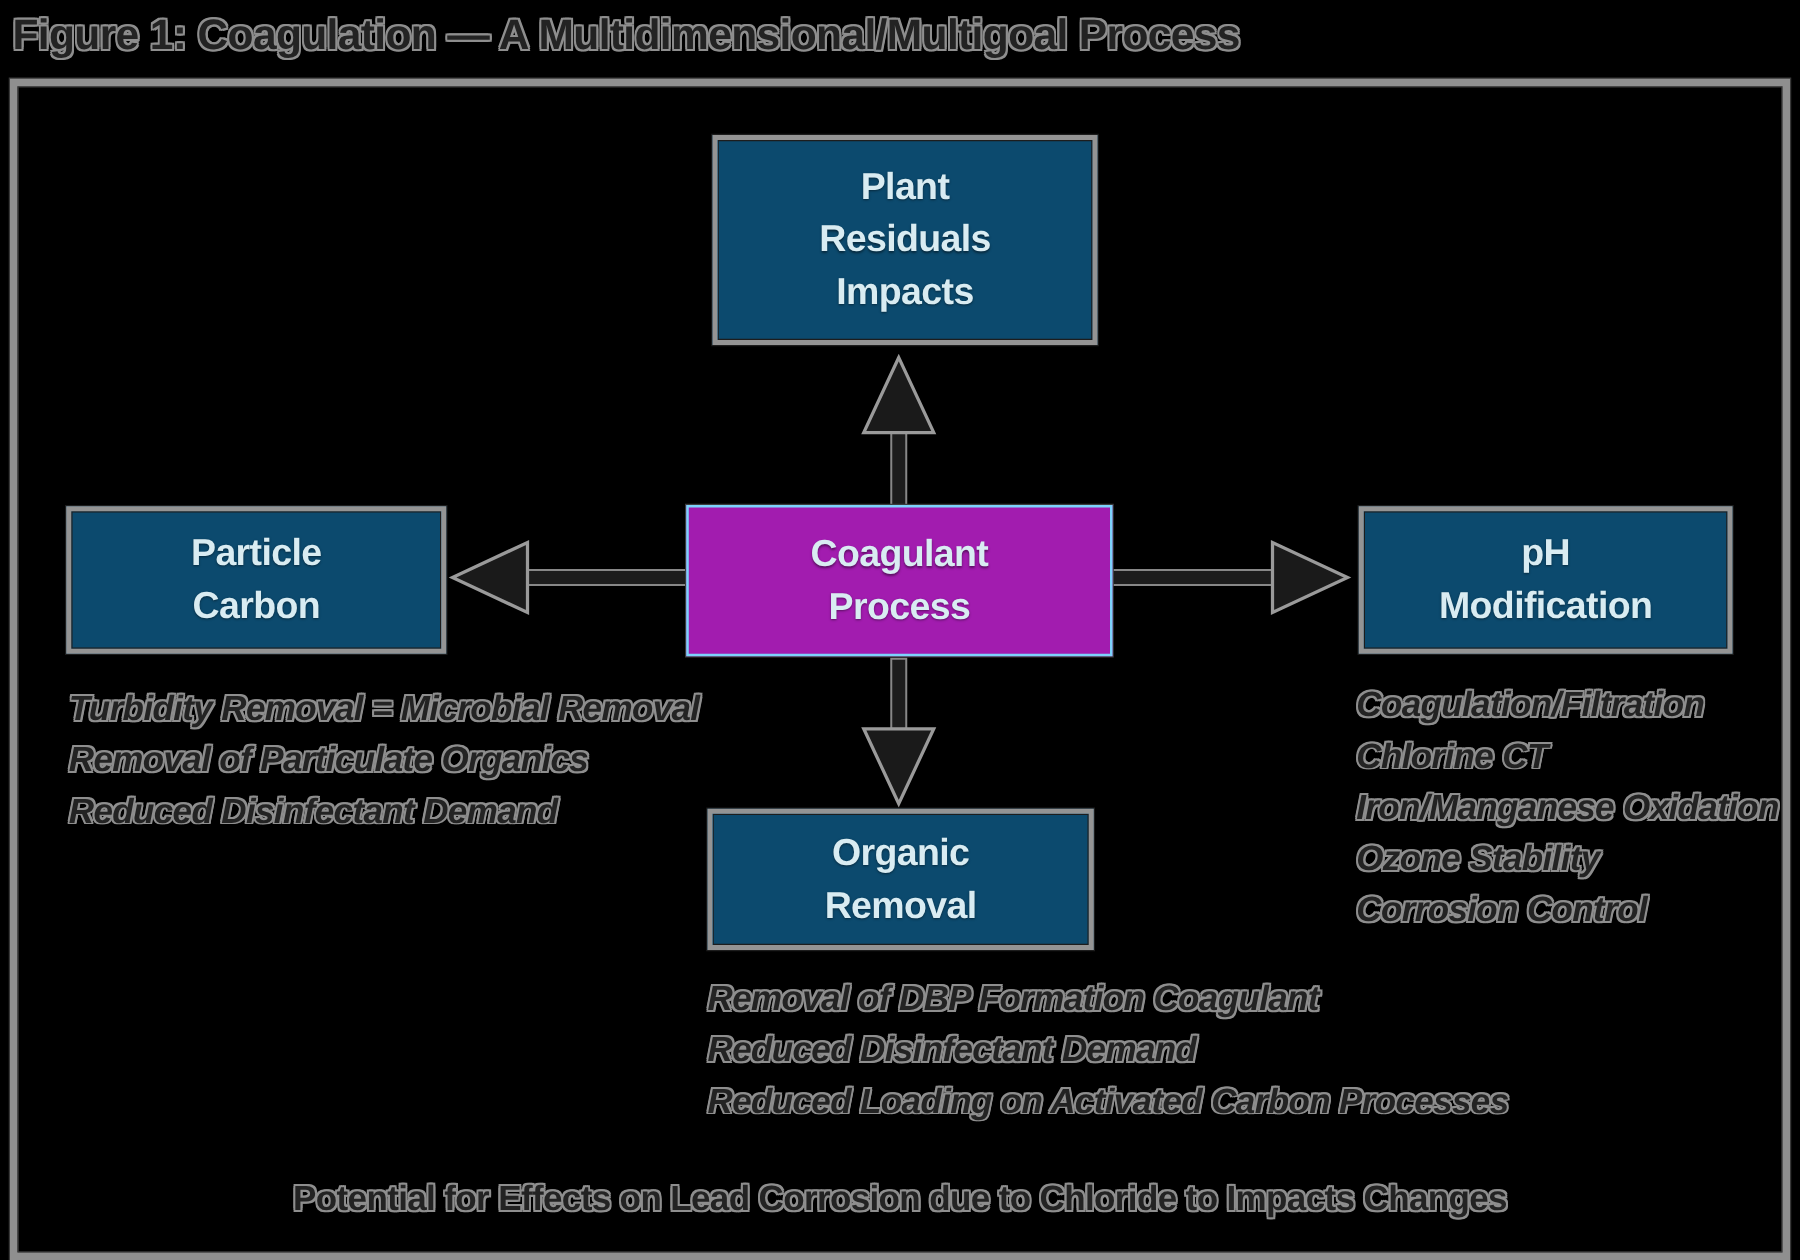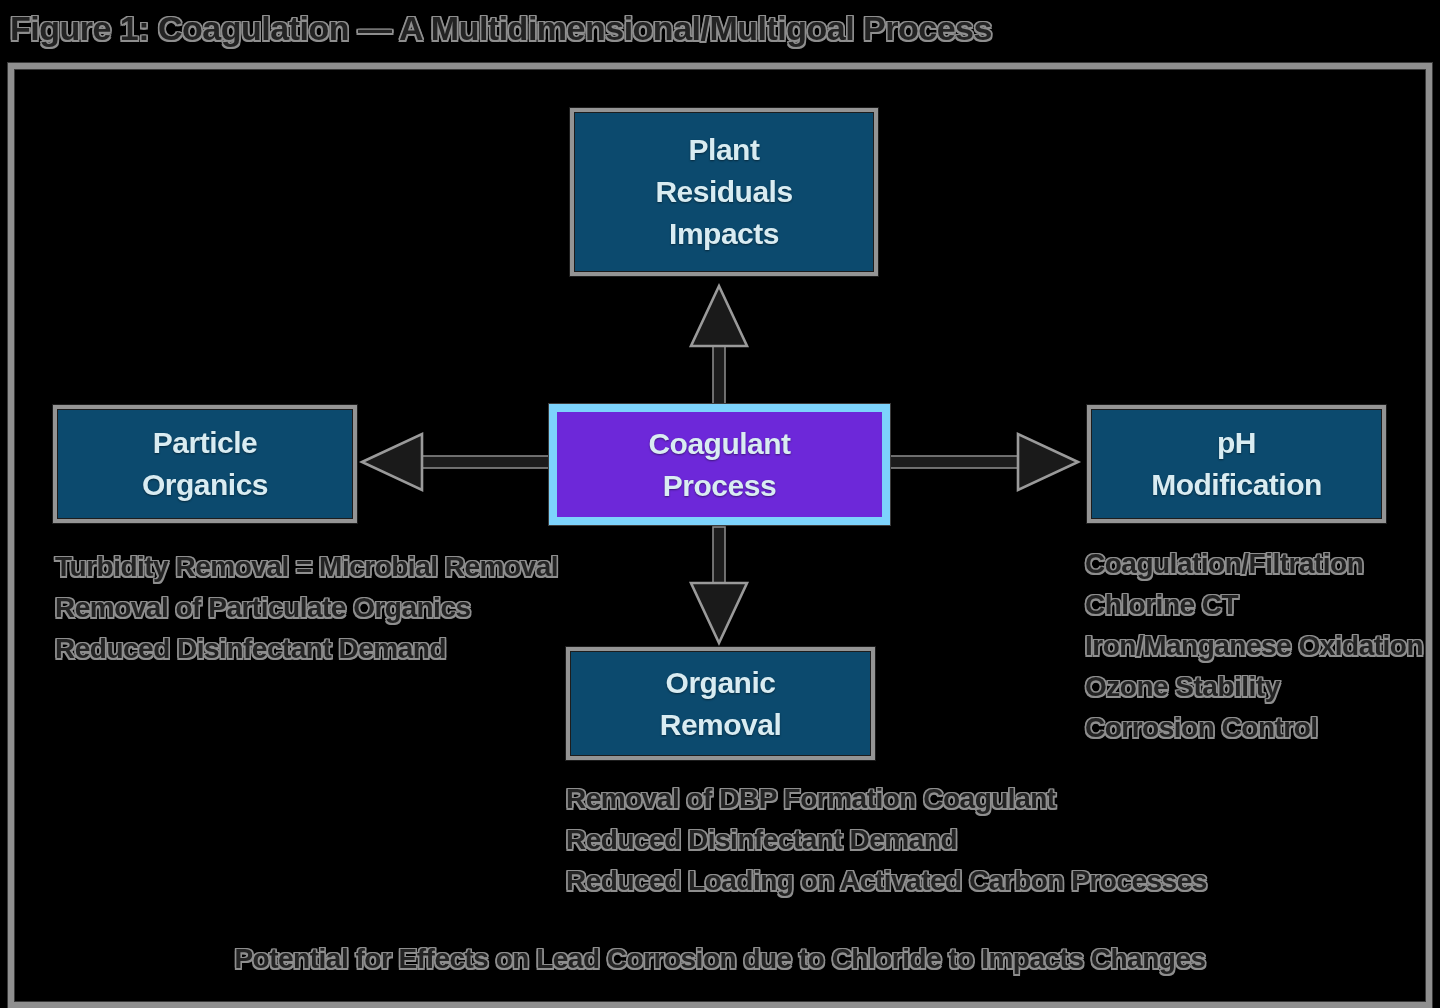--- a/index.html
+++ b/index.html
@@ -63,22 +63,22 @@
     line-height: 42px;
     letter-spacing: -0.5px;
     text-shadow: 0 1px 2px rgba(0,0,0,0.45);
   }
   .node.dark {
     background: #0c4a6e;
     border: 4px solid #949494;
     box-shadow: inset 0 0 0 1px #1d1d1d, 0 0 0 1px #1d1d1d;
   }
   .node.teal {
-    background: #6d28d9;
-    border: 8px solid #7dd3fc;
+    background: #a21caf;
+    border: 2px solid #7dd3fc;
     box-shadow: 0 0 0 1px #3c3c3c;
   }
 
   .node-top    { left: 570px;  top: 108px; width: 308px; height: 168px; }
   .node-left   { left: 53px;   top: 405px; width: 304px; height: 118px; }
   .node-center { left: 549px;  top: 404px; width: 341px; height: 121px; }
   .node-right  { left: 1087px; top: 405px; width: 299px; height: 118px; }
   .node-bottom { left: 566px;  top: 647px; width: 309px; height: 113px; }
 
   .arrow-layer {
@@ -90,21 +90,21 @@
   }
   .arrow-shaft { fill: #1c1c1c; stroke: #878787; stroke-width: 1.6; }
   .arrow-head  { fill: #1a1a1a; stroke: #9a9a9a; stroke-width: 2.6; }
 
   .annotation {
     position: absolute;
     font-size: 28px;
     line-height: 41px;
     white-space: nowrap;
   }
-  .annotation div { white-space: nowrap; }
+  .annotation div { white-space: nowrap; font-style: italic; }
 
   .ann-left   { left: 55px;  top: 546px; }
   .ann-right  { left: 1085px; top: 543px; }
   .ann-bottom { left: 566px; top: 778px; }
 
   .footnote {
     position: absolute;
     left: 8px;
     top: 938px;
     width: 1424px;
@@ -146,21 +146,21 @@
   </svg>
 
   <div class="node dark node-top">
     <div class="label">Plant
 Residuals
 Impacts</div>
   </div>
 
   <div class="node dark node-left">
     <div class="label">Particle
-Organics</div>
+Carbon</div>
   </div>
 
   <div class="node teal node-center">
     <div class="label">Coagulant
 Process</div>
   </div>
 
   <div class="node dark node-right">
     <div class="label">pH
 Modification</div>

